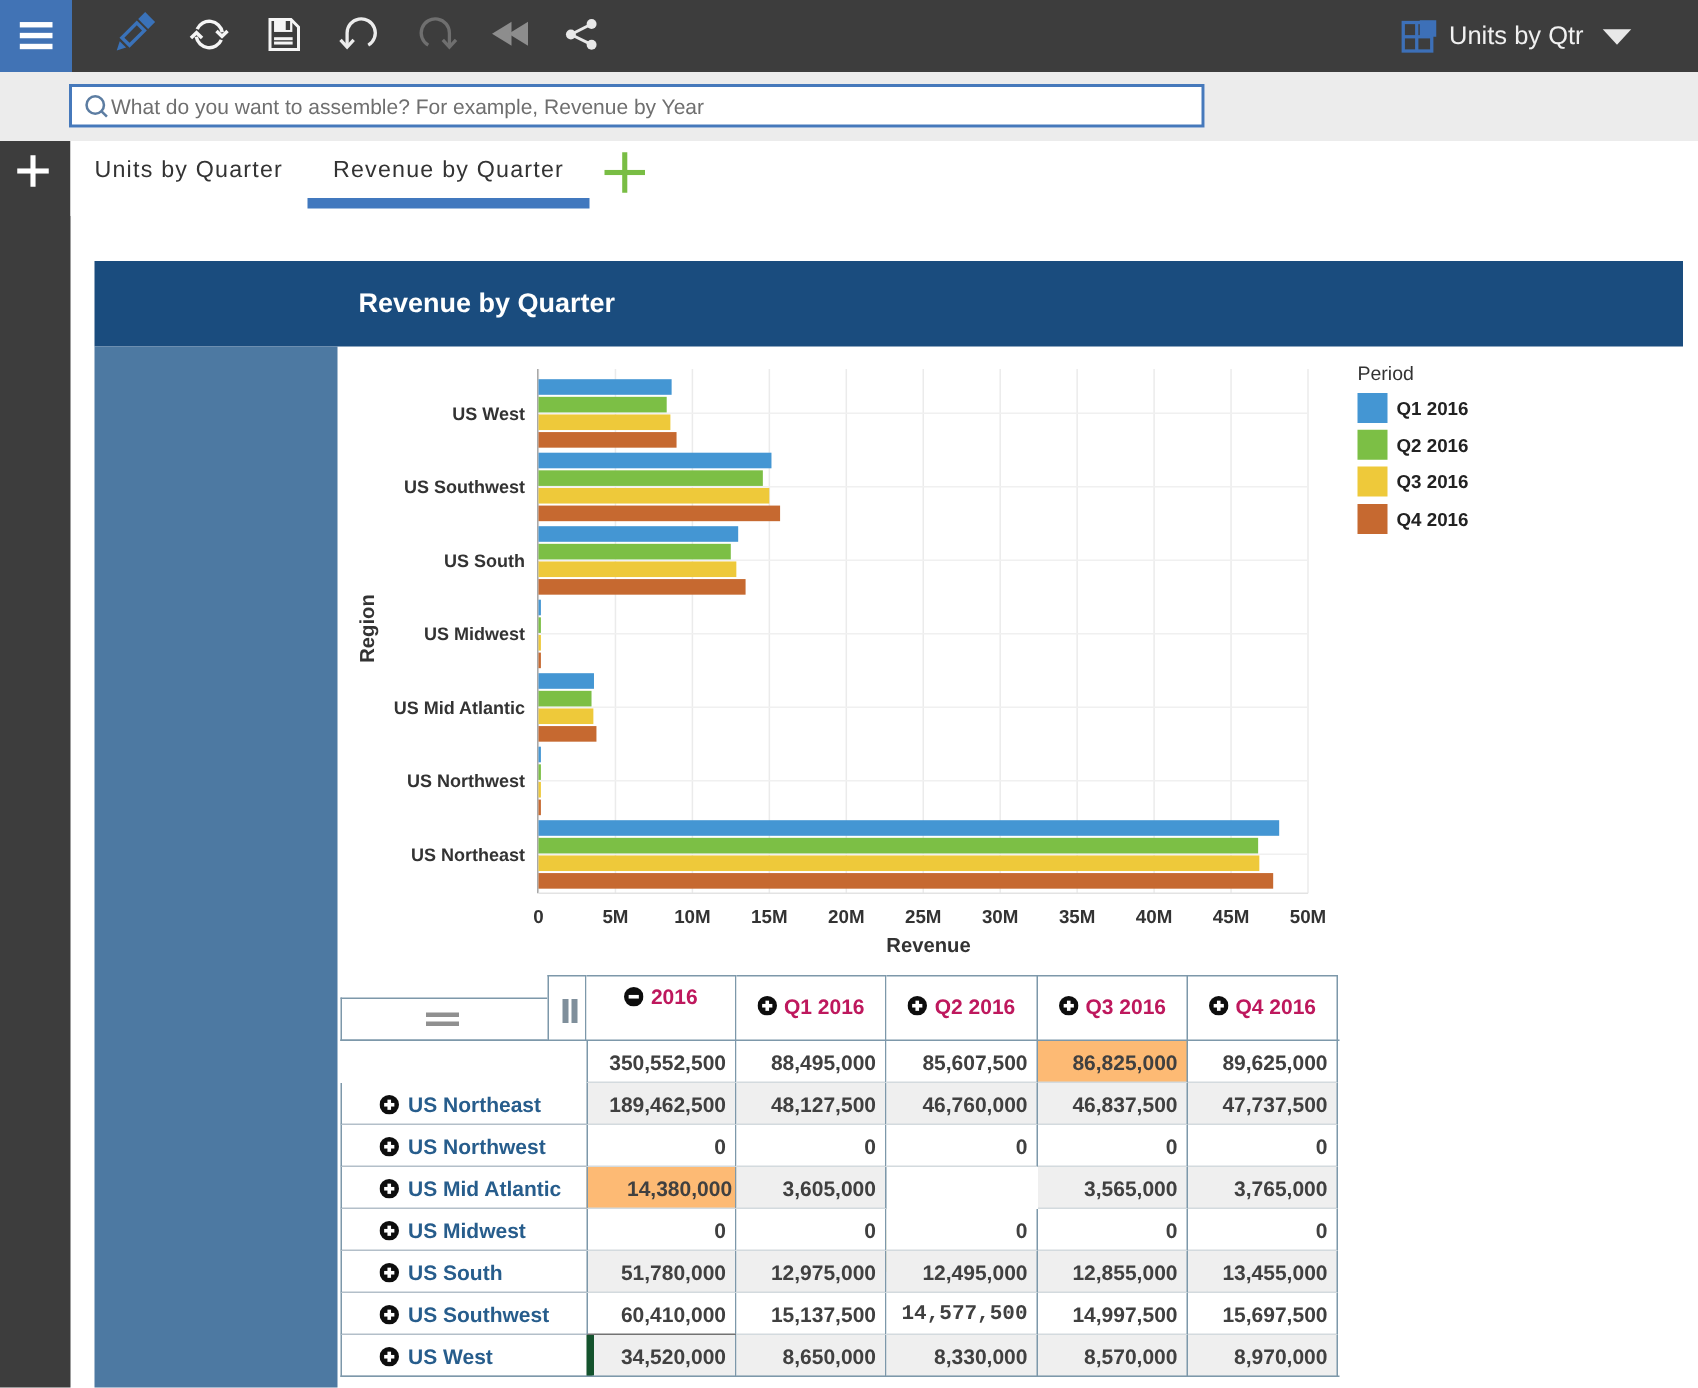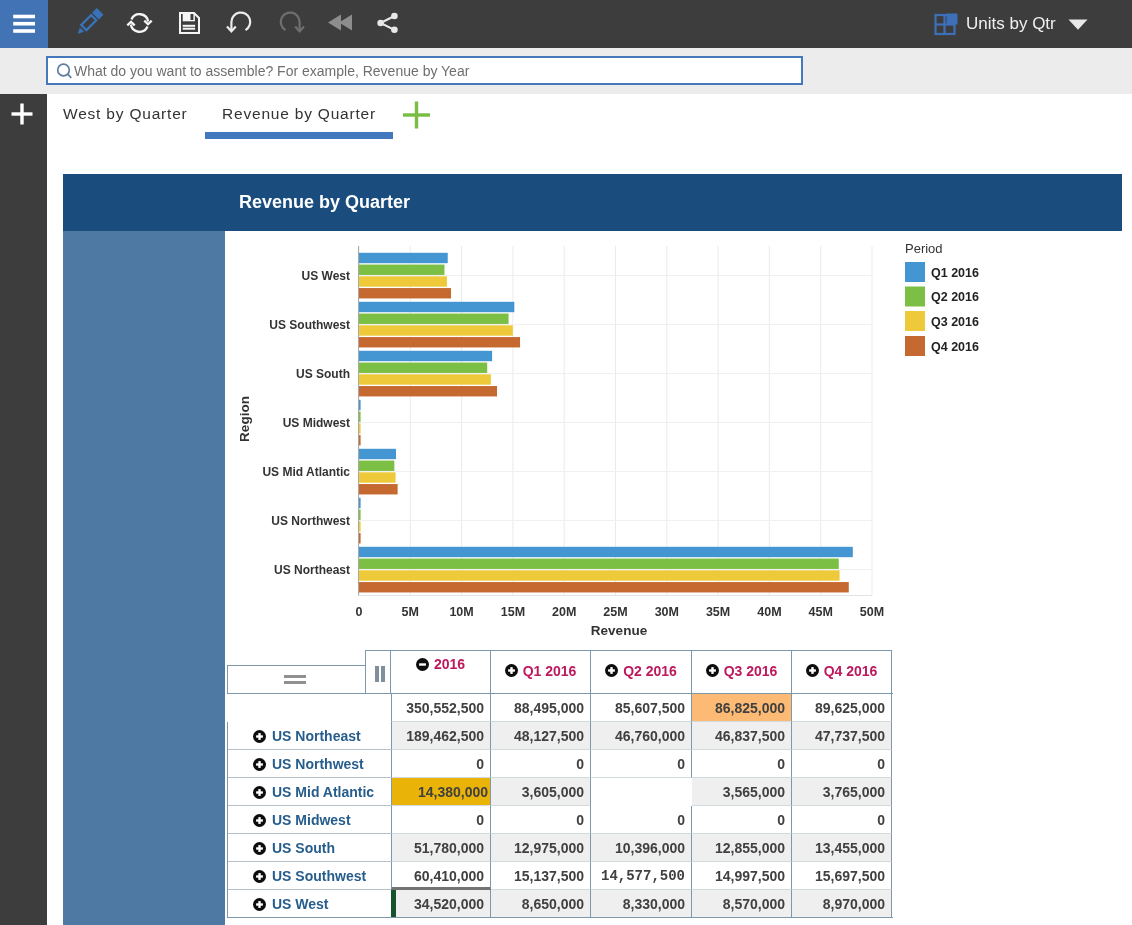--- a/index.html
+++ b/index.html
@@ -108,21 +108,21 @@
 </div>
 
 <div id="sidebar">
   <svg width="47" height="60">
     <rect x="11.5" y="18.3" width="21" height="3.4" fill="#fff"></rect>
     <rect x="20.3" y="9.5" width="3.4" height="21" fill="#fff"></rect>
   </svg>
 </div>
 
 <div id="tabs">
-  <span class="tab" style="left:16px;">West by Quarter</span>
+  <span class="tab" style="left:16px;">Units by Quarter</span>
   <span class="tab" style="left:175px;">Revenue by Quarter</span>
   <div id="underline"></div>
   <svg width="40" height="40" style="position:absolute;left:355px;top:0;">
     <rect x="1" y="19.3" width="27" height="3.4" fill="#79bd44"></rect>
     <rect x="12.8" y="7.5" width="3.4" height="27" fill="#79bd44"></rect>
   </svg>
 </div>
 
 <div id="widgethead">
     <span class="t">Revenue by Quarter</span>
@@ -281,21 +281,21 @@
     <div class="cell num" style="left:164px;top:100px;width:100px;height:28px;background:#fff;border-bottom:1px solid #d3dade;border-left:1px solid #7d98aa;">0</div>
     <div class="cell num" style="left:264px;top:100px;width:100px;height:28px;background:#fff;border-bottom:1px solid #d3dade;border-left:none;">0</div>
     <div class="cell num" style="left:364px;top:100px;width:101px;height:28px;background:#fff;border-bottom:1px solid #d3dade;border-left:none;">0</div>
     <div class="cell num" style="left:465px;top:100px;width:100px;height:28px;background:#fff;border-bottom:1px solid #d3dade;border-left:none;">0</div>
     <div class="cell num" style="left:565px;top:100px;width:100px;height:28px;background:#fff;border-bottom:1px solid #d3dade;border-left:none;">0</div>
     <div class="cell rlabel" style="left:0;top:128px;width:164px;height:28px;padding-left:25px;border-left:1px solid #7d98aa;"><svg class="circ" width="13" height="13">
         <circle cx="6.5" cy="6.5" r="6.5" fill="#0d0d0d"></circle>
         <rect x="3.1" y="5.3" width="6.8" height="2.4" fill="#fff"></rect>
         <rect x="5.3" y="3.1" width="2.4" height="6.8" fill="#fff"></rect>
       </svg><span style="margin-left:6px;">US Mid Atlantic</span></div>
-    <div class="cell num" style="left:164px;top:128px;width:100px;height:28px;background:#eab308;border-bottom:1px solid #d3dade;border-left:1px solid #7d98aa;padding-left:26px;">14,380,000</div>
+    <div class="cell num" style="left:164px;top:128px;width:100px;height:28px;background:#fdba74;border-bottom:1px solid #d3dade;border-left:1px solid #7d98aa;padding-left:26px;">14,380,000</div>
     <div class="cell num" style="left:264px;top:128px;width:100px;height:28px;background:#efefef;border-bottom:1px solid #d3dade;border-left:none;">3,605,000</div>
     <div class="cell num" style="left:364px;top:142px;width:101px;height:28px;background:#eab308;border-bottom:1px solid #d3dade;border-left:none;margin-top:28px;">3,445,000</div>
     <div class="cell num" style="left:465px;top:128px;width:100px;height:28px;background:#efefef;border-bottom:1px solid #d3dade;border-left:none;">3,565,000</div>
     <div class="cell num" style="left:565px;top:128px;width:100px;height:28px;background:#efefef;border-bottom:1px solid #d3dade;border-left:none;">3,765,000</div>
     <div class="cell rlabel" style="left:0;top:156px;width:164px;height:28px;padding-left:25px;border-left:1px solid #7d98aa;"><svg class="circ" width="13" height="13">
         <circle cx="6.5" cy="6.5" r="6.5" fill="#0d0d0d"></circle>
         <rect x="3.1" y="5.3" width="6.8" height="2.4" fill="#fff"></rect>
         <rect x="5.3" y="3.1" width="2.4" height="6.8" fill="#fff"></rect>
       </svg><span style="margin-left:6px;">US Midwest</span></div>
     <div class="cell num" style="left:164px;top:156px;width:100px;height:28px;background:#fff;border-bottom:1px solid #d3dade;border-left:1px solid #7d98aa;">0</div>
@@ -303,29 +303,29 @@
     <div class="cell num" style="left:364px;top:156px;width:101px;height:28px;background:#fff;border-bottom:1px solid #d3dade;border-left:none;">0</div>
     <div class="cell num" style="left:465px;top:156px;width:100px;height:28px;background:#fff;border-bottom:1px solid #d3dade;border-left:none;">0</div>
     <div class="cell num" style="left:565px;top:156px;width:100px;height:28px;background:#fff;border-bottom:1px solid #d3dade;border-left:none;">0</div>
     <div class="cell rlabel" style="left:0;top:184px;width:164px;height:28px;padding-left:25px;border-left:1px solid #7d98aa;"><svg class="circ" width="13" height="13">
         <circle cx="6.5" cy="6.5" r="6.5" fill="#0d0d0d"></circle>
         <rect x="3.1" y="5.3" width="6.8" height="2.4" fill="#fff"></rect>
         <rect x="5.3" y="3.1" width="2.4" height="6.8" fill="#fff"></rect>
       </svg><span style="margin-left:6px;">US South</span></div>
     <div class="cell num" style="left:164px;top:184px;width:100px;height:28px;background:#efefef;border-bottom:1px solid #d3dade;border-left:1px solid #7d98aa;">51,780,000</div>
     <div class="cell num" style="left:264px;top:184px;width:100px;height:28px;background:#efefef;border-bottom:1px solid #d3dade;border-left:none;">12,975,000</div>
-    <div class="cell num" style="left:364px;top:184px;width:101px;height:28px;background:#efefef;border-bottom:1px solid #d3dade;border-left:none;">10,396,000</div>
+    <div class="cell num" style="left:364px;top:184px;width:101px;height:28px;background:#efefef;border-bottom:1px solid #d3dade;border-left:none;">12,495,000</div>
     <div class="cell num" style="left:465px;top:184px;width:100px;height:28px;background:#efefef;border-bottom:1px solid #d3dade;border-left:none;">12,855,000</div>
     <div class="cell num" style="left:565px;top:184px;width:100px;height:28px;background:#efefef;border-bottom:1px solid #d3dade;border-left:none;">13,455,000</div>
     <div class="cell rlabel" style="left:0;top:212px;width:164px;height:28px;padding-left:25px;border-left:1px solid #7d98aa;"><svg class="circ" width="13" height="13">
         <circle cx="6.5" cy="6.5" r="6.5" fill="#0d0d0d"></circle>
         <rect x="3.1" y="5.3" width="6.8" height="2.4" fill="#fff"></rect>
         <rect x="5.3" y="3.1" width="2.4" height="6.8" fill="#fff"></rect>
       </svg><span style="margin-left:6px;">US Southwest</span></div>
-    <div class="cell num" style="left:164px;top:212px;width:100px;height:28px;background:#fff;border-bottom:3px solid #737373;border-left:1px solid #7d98aa;">60,410,000</div>
+    <div class="cell num" style="left:164px;top:212px;width:100px;height:28px;background:#fff;border-bottom:1px solid #737373;border-left:1px solid #7d98aa;">60,410,000</div>
     <div class="cell num" style="left:264px;top:212px;width:100px;height:28px;background:#fff;border-bottom:1px solid #d3dade;border-left:none;">15,137,500</div>
     <div class="cell num" style="left:364px;top:212px;width:101px;height:28px;background:#fff;border-bottom:1px solid #d3dade;border-left:none;font-family:Liberation Mono, monospace;">14,577,500</div>
     <div class="cell num" style="left:465px;top:212px;width:100px;height:28px;background:#fff;border-bottom:1px solid #d3dade;border-left:none;">14,997,500</div>
     <div class="cell num" style="left:565px;top:212px;width:100px;height:28px;background:#fff;border-bottom:1px solid #d3dade;border-left:none;">15,697,500</div>
     <div class="cell rlabel" style="left:0;top:240px;width:164px;height:28px;padding-left:25px;border-left:1px solid #7d98aa;"><svg class="circ" width="13" height="13">
         <circle cx="6.5" cy="6.5" r="6.5" fill="#0d0d0d"></circle>
         <rect x="3.1" y="5.3" width="6.8" height="2.4" fill="#fff"></rect>
         <rect x="5.3" y="3.1" width="2.4" height="6.8" fill="#fff"></rect>
       </svg><span style="margin-left:6px;">US West</span></div>
     <div class="cell num" style="left:164px;top:240px;width:100px;height:28px;background:#efefef;border-bottom:1px solid #d3dade;border-left:5px solid #14532d;">34,520,000</div>

